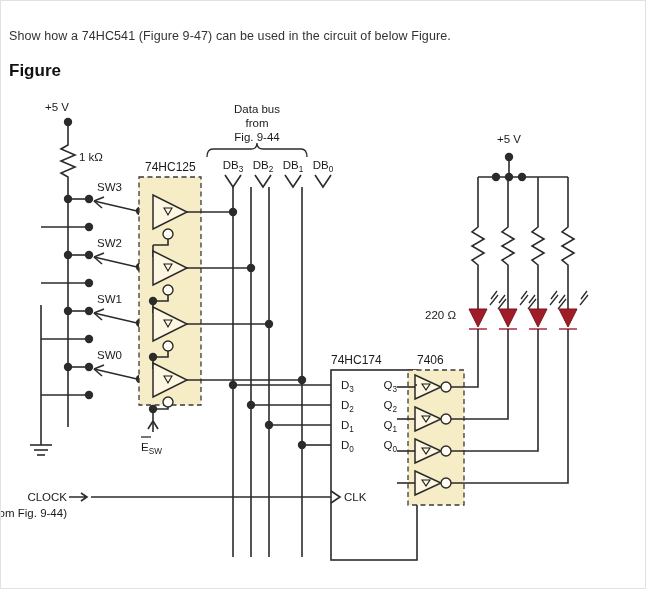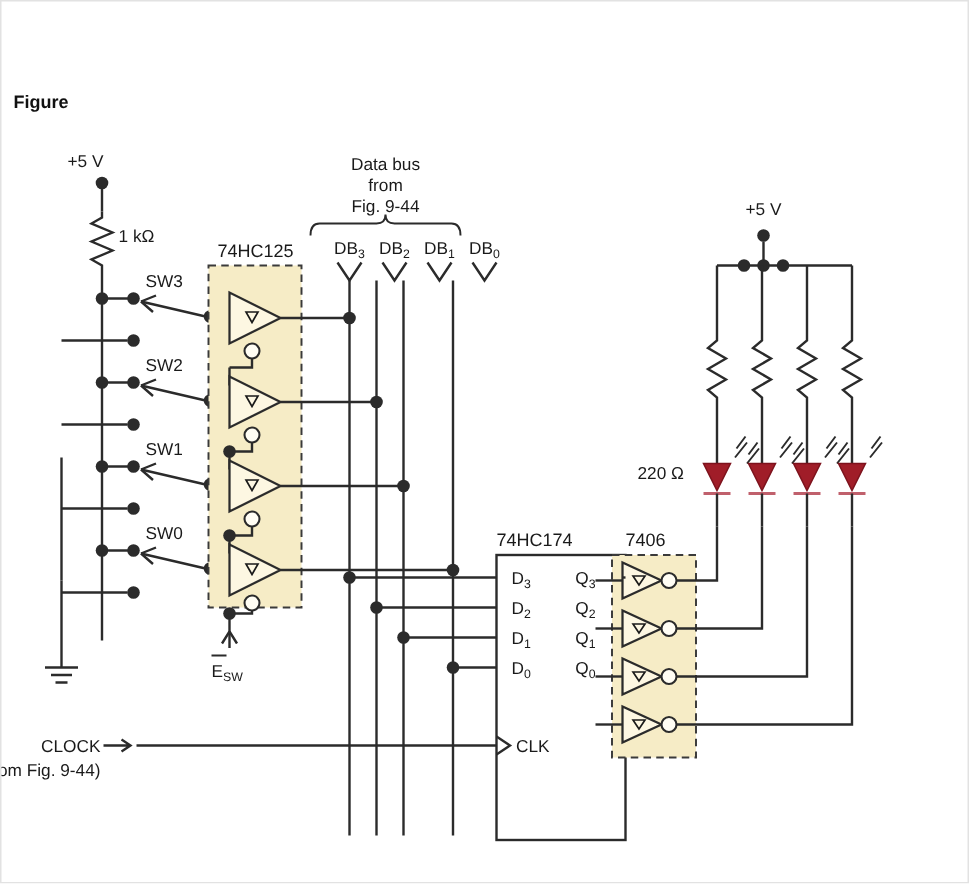--- a/index.html
+++ b/index.html
@@ -1,19 +1,19 @@
 <!DOCTYPE html>
 <html><head>
 <meta charset="utf-8">
 <style>
   html,body{margin:0;padding:0;background:#fff;}
   body{width:646px;height:589px;font-family:"Liberation Sans",sans-serif;color:#222;overflow:hidden;}
   #page{position:relative;width:646px;height:589px;box-sizing:border-box;border:1px solid #e2e2e2;background:#fff;}
   #question{position:absolute;left:8px;top:28px;font-size:12.5px;color:#333;letter-spacing:.1px;}
-  #figure-label{position:absolute;left:8px;top:60px;font-size:12px;font-weight:bold;color:#111;}
+  #figure-label{position:absolute;left:8px;top:60px;font-size:17px;font-weight:bold;color:#111;}
   #diagram{position:absolute;left:0;top:86px;width:512px;height:500px;}
   svg{display:block;}
   .wire{stroke:#2b2b2b;stroke-width:1.6;fill:none;}
   .wire-thin{stroke:#2b2b2b;stroke-width:1.3;fill:none;}
   .node{fill:#2b2b2b;}
   .ic-box{fill:#f6ecc6;stroke:#3a3a3a;stroke-width:1.3;stroke-dasharray:5 3.5;}
   .gate{fill:#fdf7e2;stroke:#2b2b2b;stroke-width:1.5;}
   .bubble{fill:#fffdf4;stroke:#2b2b2b;stroke-width:1.4;}
   .reg-box{fill:#ffffff;stroke:#2b2b2b;stroke-width:1.6;}
   .led{fill:#a01d28;stroke:#7d121c;stroke-width:1;}
@@ -22,20 +22,21 @@
   .txt{font-family:"Liberation Sans",sans-serif;fill:#1a1a1a;font-size:11.5px;}
   .txt-ic{font-family:"Liberation Sans",sans-serif;fill:#1a1a1a;font-size:12px;}
   .sub{font-size:8.2px;}
   .ovl{stroke:#1a1a1a;stroke-width:1.1;}
 </style>
 </head>
 <body>
 
 <div id="page">
 
+  <div id="question">Show how a 74HC541 (Figure 9-47) can be used in the circuit of below Figure.</div>
   <div id="figure-label">Figure</div>
 
   <div id="diagram">
   <svg width="646" height="500" viewBox="0 0 646 500" xmlns="http://www.w3.org/2000/svg">
 
     <text class="txt" x="44" y="24">+5 V</text>
     <circle class="node" cx="67" cy="35" r="4.2"></circle>
     <path class="wire" d="M67 39 L67 54"></path>
 
     <path class="wire" d="M67 54 L67 58 L60 62 L74 68 L60 74 L74 80 L60 86 L67 90 L67 105"></path>

